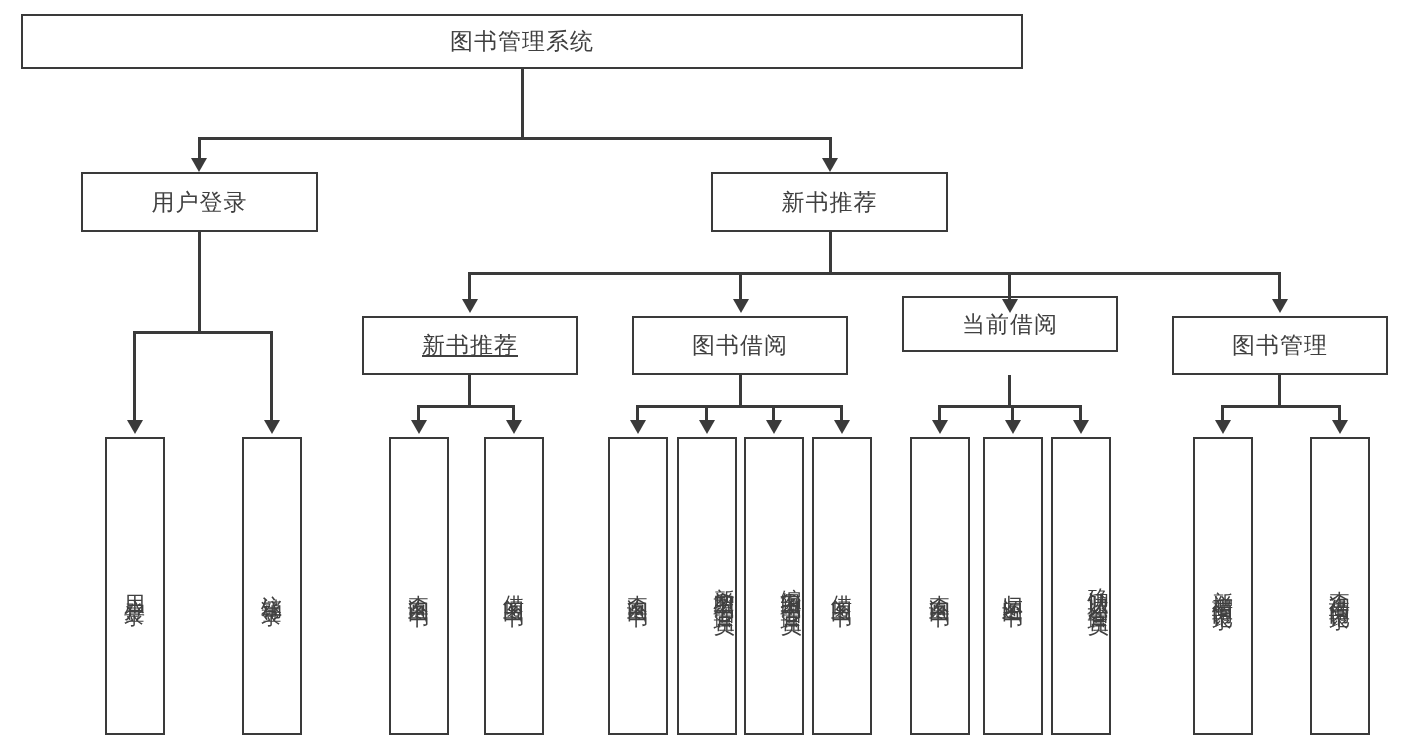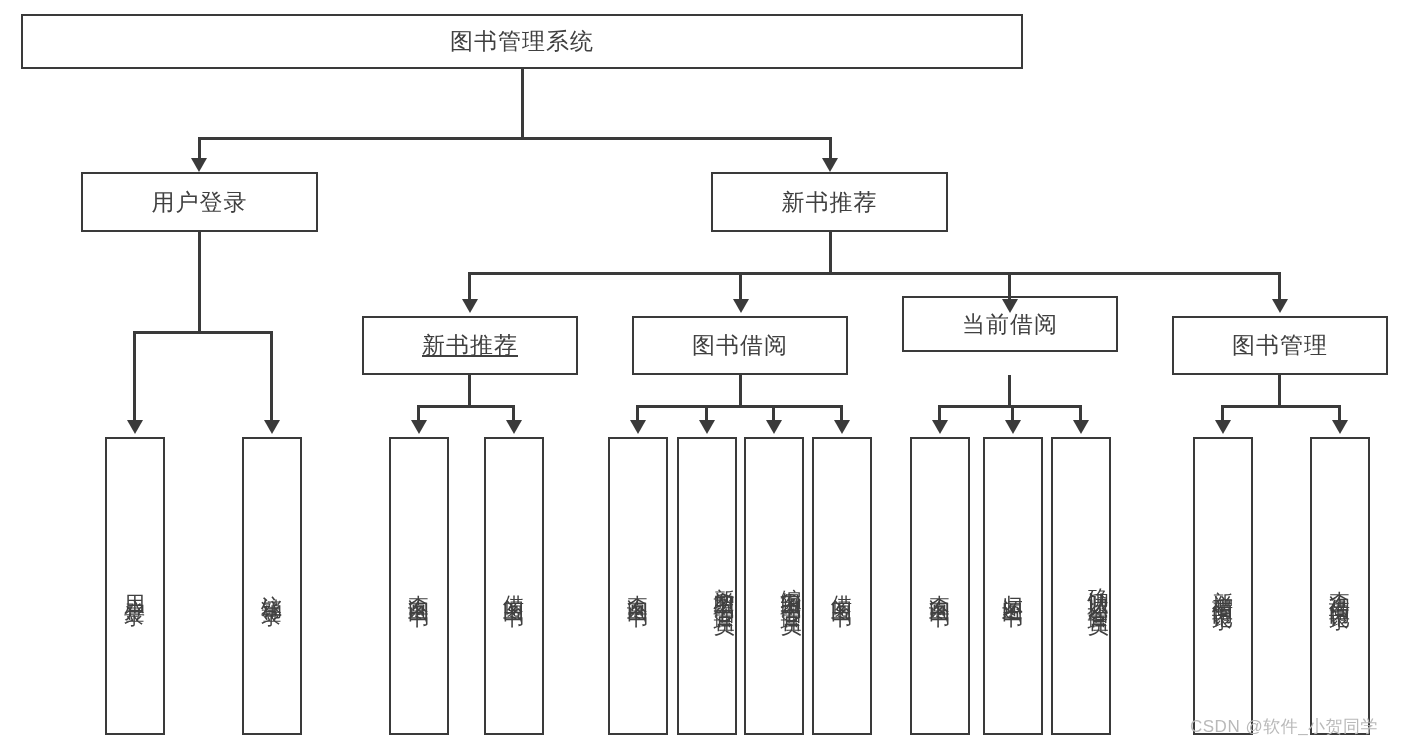--- a/index.html
+++ b/index.html
@@ -158,15 +158,14 @@
   <div class="edge vline" style="left:1079px; top:405px; height:17px;"></div>
   <div class="arrow" style="left:1073px; top:420px;"></div>
 
   <div class="edge vline" style="left:1278px; top:375px; height:32px;"></div>
   <div class="edge hline" style="left:1221px; top:405px; width:120px;"></div>
   <div class="edge vline" style="left:1221px; top:405px; height:17px;"></div>
   <div class="arrow" style="left:1215px; top:420px;"></div>
   <div class="edge vline" style="left:1338px; top:405px; height:17px;"></div>
   <div class="arrow" style="left:1332px; top:420px;"></div>
 
-  <div id="watermark">CSDN @软件_小贺同学</div>
 
 </div>
 
 </body></html>

